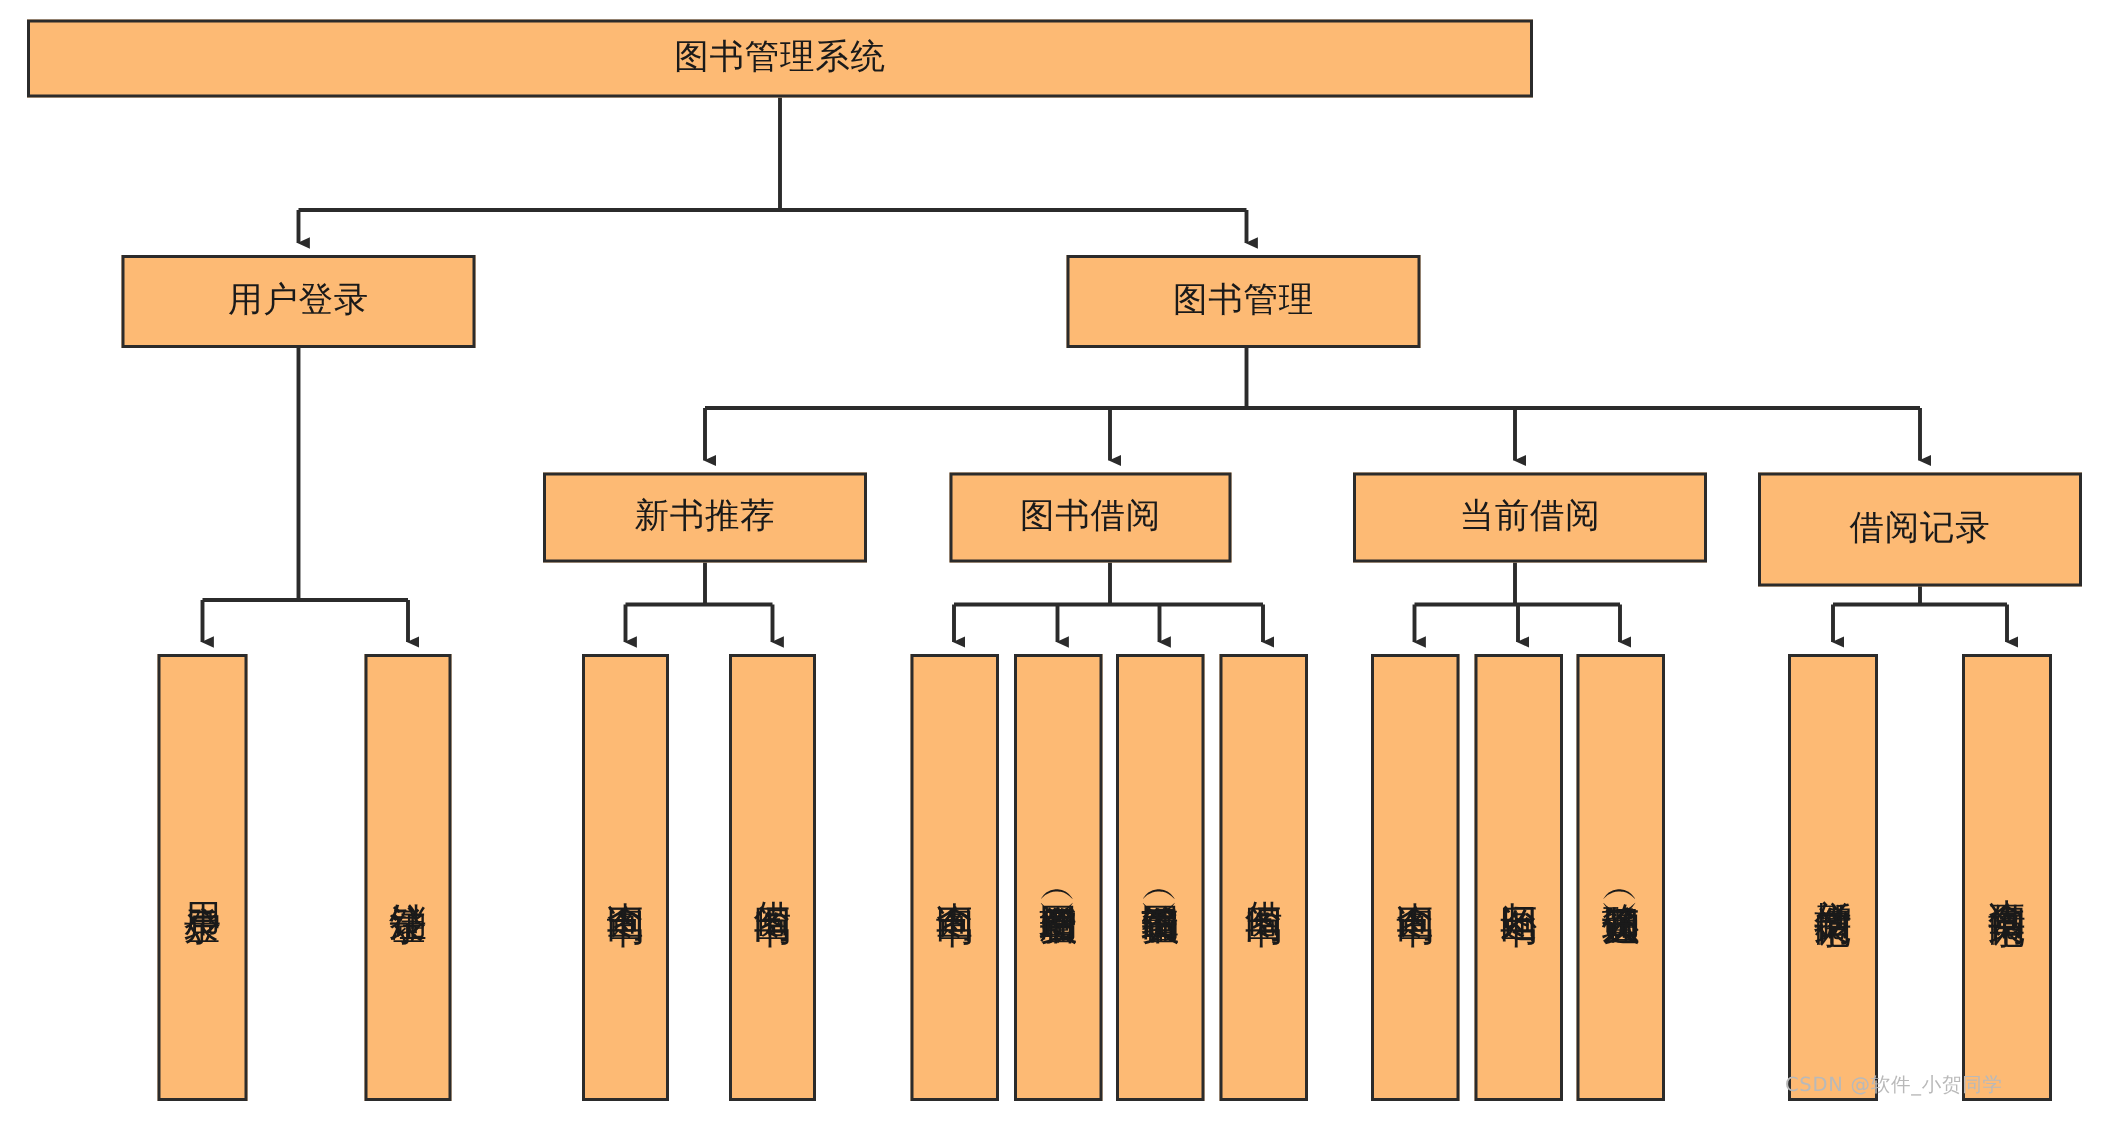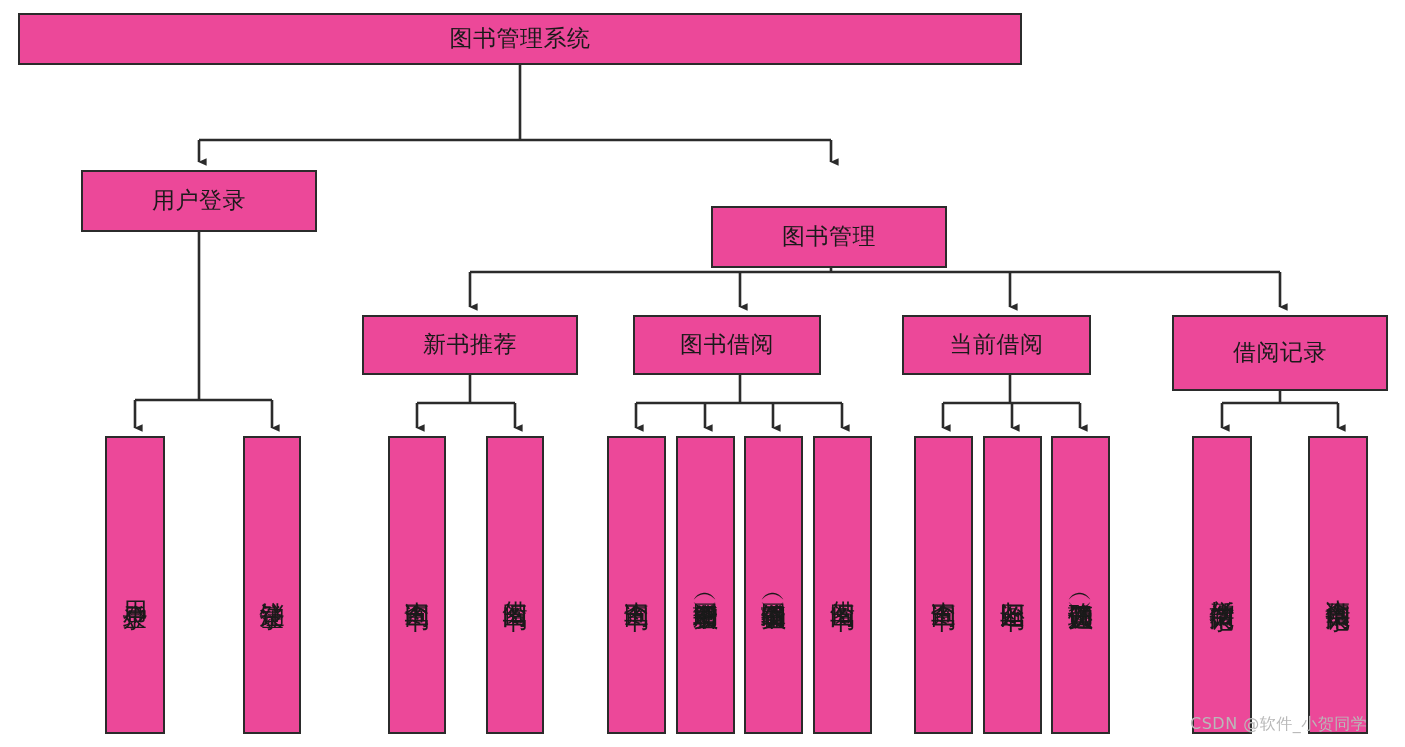--- a/index.html
+++ b/index.html
@@ -22,21 +22,21 @@
     left: 0;
     top: 0;
     width: 1405px;
     height: 747px;
     pointer-events: none;
   }
   .node {
     position: absolute;
     box-sizing: border-box;
     border: 2.5px solid #2b2b2b;
-    background: #ec4899;
+    background: #fdba74;
     display: flex;
     align-items: center;
     justify-content: center;
     color: #1a1a1a;
   }
   .node.horiz .label {
     font-size: 23px;
     line-height: 1.2;
     letter-spacing: 0.5px;
     white-space: nowrap;
@@ -58,21 +58,21 @@
     white-space: nowrap;
   }
   .node.vert.tall .label {
     font-size: 25px;
     letter-spacing: 0.5px;
   }
   .watermark {
     position: absolute;
     left: 1190px;
     top: 714px;
-    font-size: 16px;
+    font-size: 13px;
     color: #b9b9b9;
     white-space: nowrap;
     letter-spacing: 0.5px;
   }
 </style>
 </head>
 <body>
 
 <div id="canvas">
 
@@ -126,31 +126,31 @@
     </g>
   </svg>
 
   <div class="node root horiz" style="left:18px; top:13px; width:1004px; height:52px;">
     <span class="label">图书管理系统</span>
   </div>
 
   <div class="node horiz" style="left:81px; top:170px; width:236px; height:62px;">
     <span class="label">用户登录</span>
   </div>
-  <div class="node horiz" style="left:711px; top:170px; width:236px; height:62px;margin-top:36px;">
+  <div class="node horiz" style="left:711px; top:170px; width:236px; height:62px;">
     <span class="label">图书管理</span>
   </div>
 
   <div class="node horiz" style="left:362px; top:315px; width:216px; height:60px;">
     <span class="label">新书推荐</span>
   </div>
   <div class="node horiz" style="left:633px; top:315px; width:188px; height:60px;">
     <span class="label">图书借阅</span>
   </div>
-  <div class="node horiz" style="left:902px; top:315px; width:189px; height:60px;">
+  <div class="node horiz" style="left:902px; top:315px; width:236px; height:60px;">
     <span class="label">当前借阅</span>
   </div>
   <div class="node horiz" style="left:1172px; top:315px; width:216px; height:76px;">
     <span class="label">借阅记录</span>
   </div>
 
   <div class="node vert" style="left:105px; top:436px; width:60px; height:298px;">
     <span class="label">用户登录</span>
   </div>
   <div class="node vert" style="left:243px; top:436px; width:58px; height:298px;">

